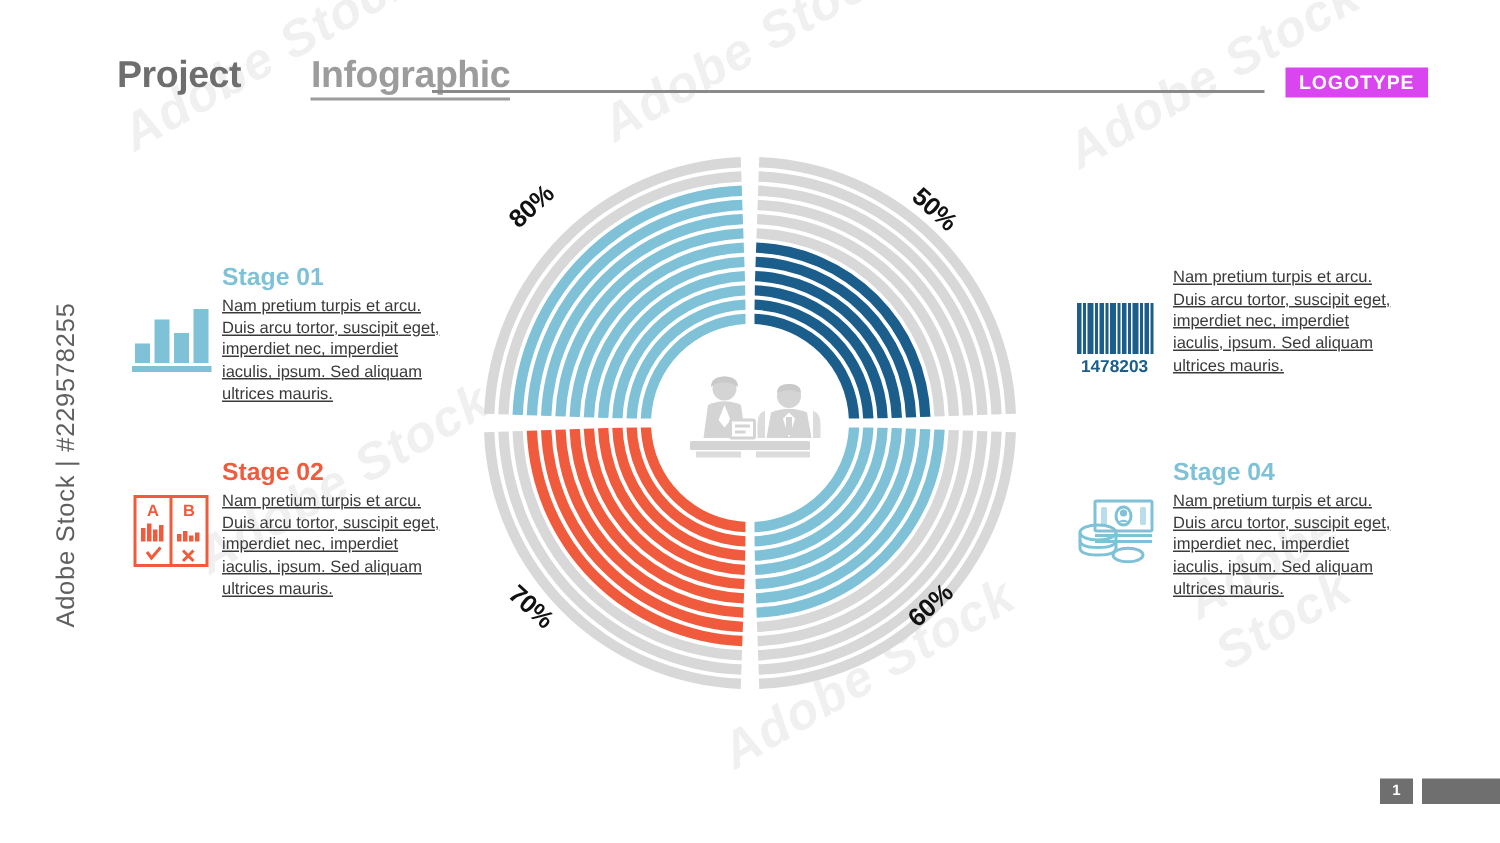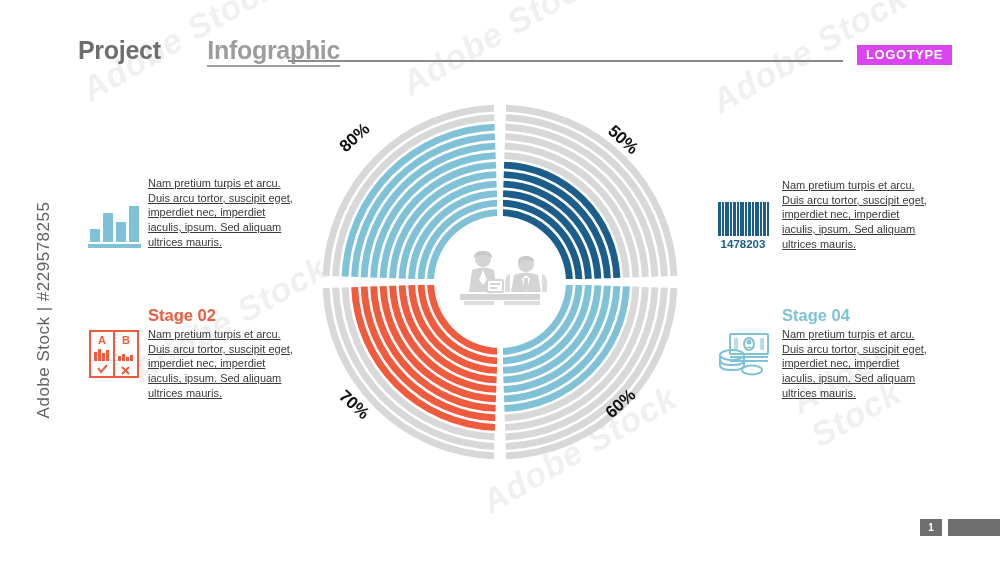--- a/index.html
+++ b/index.html
@@ -196,20 +196,21 @@
   <div class="icon-wrap">
     <svg width="58" height="52" viewBox="0 0 58 52">
       <rect x="4" y="31" width="10" height="13" fill="#7FC2D7"></rect>
       <rect x="17" y="15" width="10" height="29" fill="#7FC2D7"></rect>
       <rect x="30" y="24" width="10" height="20" fill="#7FC2D7"></rect>
       <rect x="43" y="8" width="10" height="36" fill="#7FC2D7"></rect>
       <rect x="2" y="46" width="53" height="4" fill="#7FC2D7"></rect>
     </svg>
   </div>
   <div class="txt">
+    <div class="stage-title" style="color:#7FC2D7">Stage 01</div>
     <div class="stage-body">Nam pretium turpis et arcu. Duis arcu tortor, suscipit eget, imperdiet nec, imperdiet iaculis, ipsum. Sed aliquam ultrices mauris.</div>
   </div>
 </div>
 
 <div class="stage" id="stage-02">
   <div class="icon-wrap">
     <svg width="58" height="52" viewBox="0 0 58 52">
       <rect x="3" y="2" width="50" height="48" fill="#EF5B3C"></rect>
       <rect x="5" y="4" width="22" height="44" fill="#ffffff"></rect>
       <rect x="29" y="4" width="22" height="44" fill="#ffffff"></rect>

